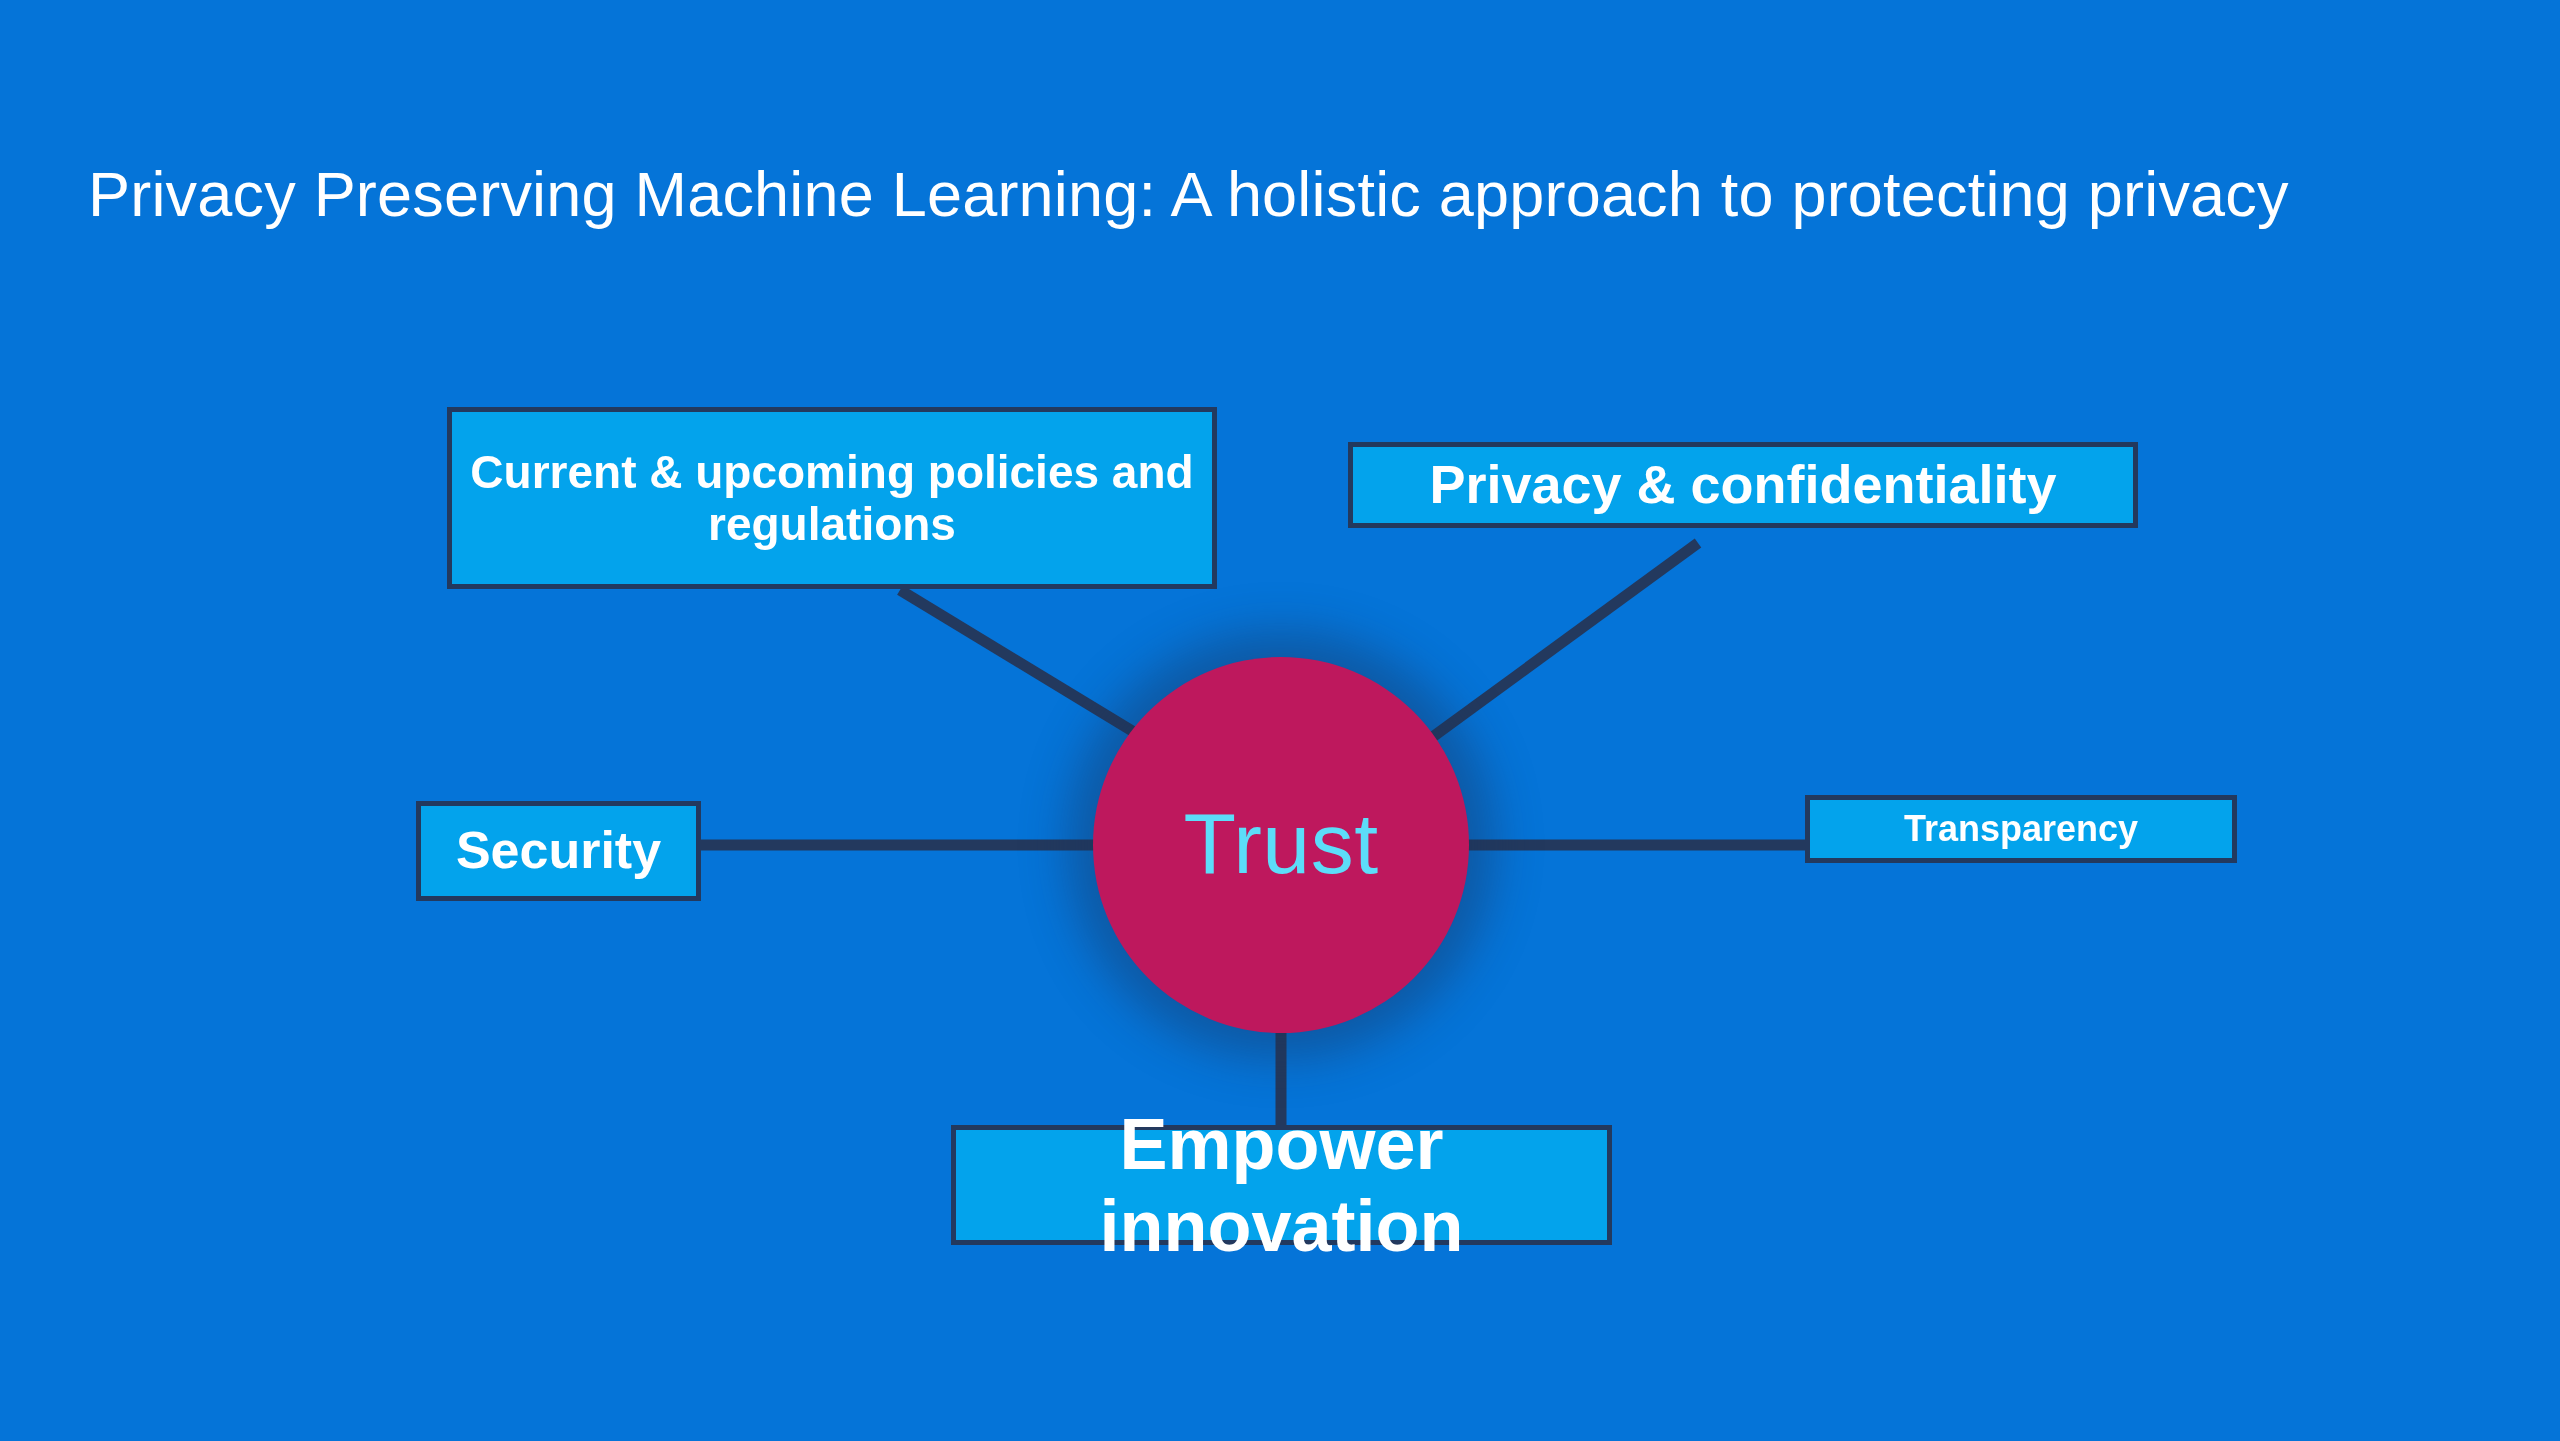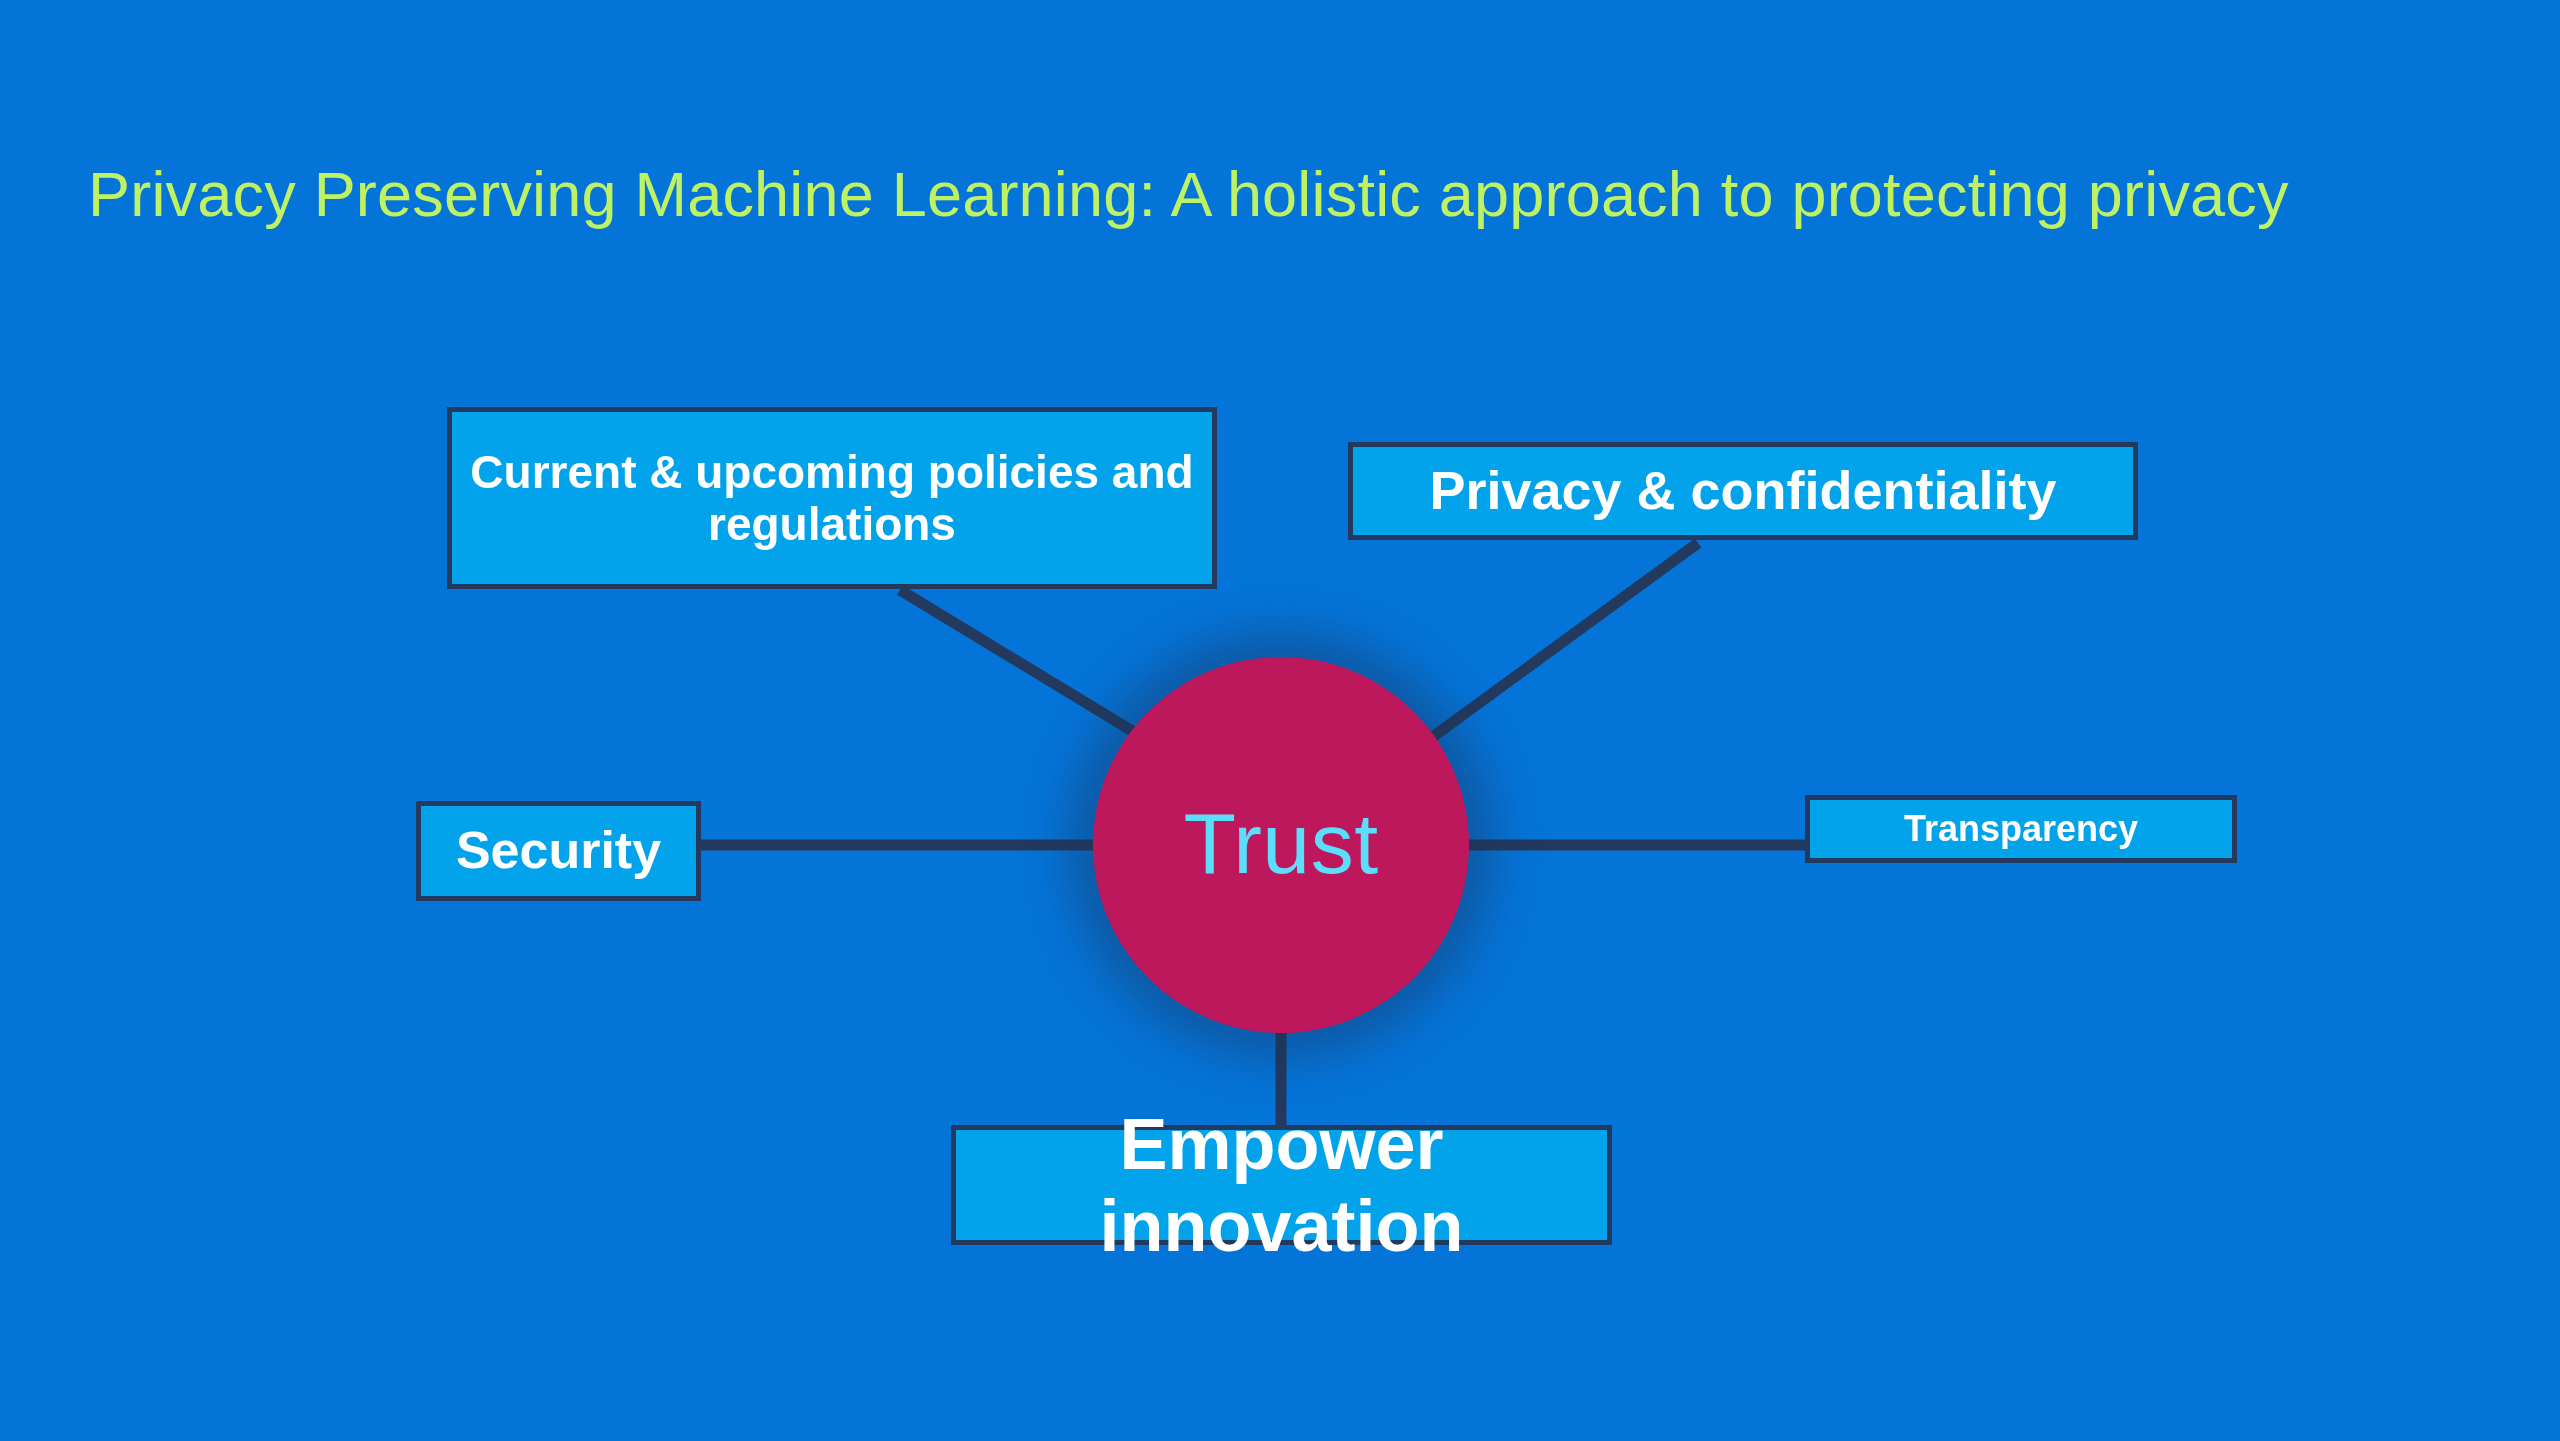--- a/index.html
+++ b/index.html
@@ -15,21 +15,21 @@
     overflow: hidden;
     font-family: "Liberation Sans", sans-serif;
   }
 
   
   #slide-title {
     position: absolute;
     left: 88px;
     top: 158px;
     width: 2400px;
-    color: #bef264;
+    color: #ffffff;
     font-family: "Liberation Sans", sans-serif;
     font-size: 63px;
     font-weight: 300;
     letter-spacing: 0.2px;
     line-height: 1.15;
     white-space: nowrap;
   }
 
   
   #connectors {
@@ -85,21 +85,21 @@
     left: 447px;
     top: 407px;
     width: 770px;
     height: 182px;
     font-size: 46px;
   }
   #node-privacy {
     left: 1348px;
     top: 442px;
     width: 790px;
-    height: 98px;
+    height: 86px;
     font-size: 54px;
   }
   #node-security {
     left: 416px;
     top: 801px;
     width: 285px;
     height: 100px;
     font-size: 52px;
   }
   #node-transparency {

